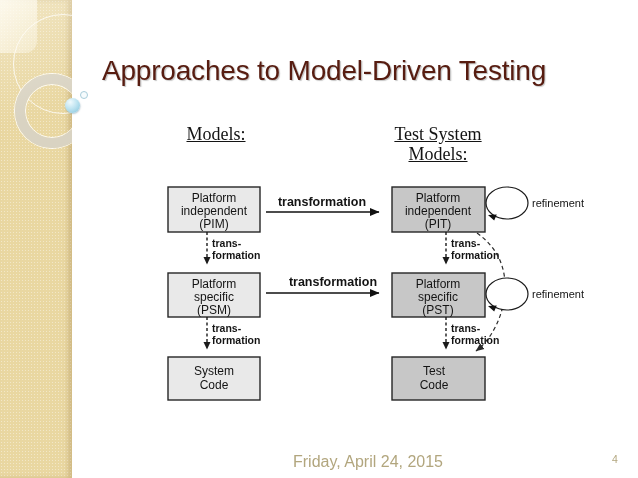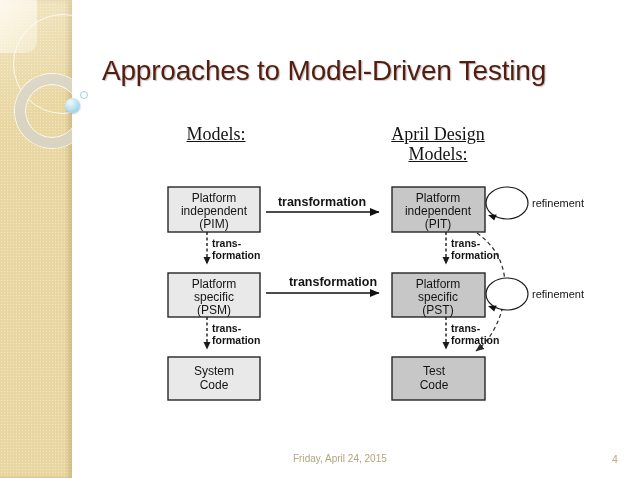--- a/index.html
+++ b/index.html
@@ -60,21 +60,21 @@
   .hdr-right{left:358px;}
   
   .diagram{position:absolute;left:0;top:0;width:638px;height:478px;}
   .diagram text{font-family:"Liberation Sans",sans-serif;fill:#141414;}
   .boxlabel{font-size:12px;}
   .translabel{font-size:10.5px;font-weight:bold;}
   .tflabel{font-size:12.5px;font-weight:bold;}
   .reflabel{font-size:11px;}
   
   .footer-date{
-    position:absolute;left:293px;top:453px;font-size:10px;color:#b2a67e;white-space:nowrap;
+    position:absolute;left:293px;top:453px;font-size:16px;color:#b2a67e;white-space:nowrap;
   }
   .page-number{
     position:absolute;left:612px;top:453px;width:20px;font-size:10.5px;color:#b2a67e;
   }
 </style>
 </head>
 <body>
 
 <div class="slide">
 
@@ -86,21 +86,21 @@
   </div>
   <div class="sphere"></div>
   <div class="dot-circle"></div>
 
   <div class="title">Approaches to Model-Driven Testing</div>
 
   <div class="col-header hdr-left">
     <span class="hline">Models:</span>
   </div>
   <div class="col-header hdr-right">
-    <span class="hline">April Design</span>
+    <span class="hline">Test System</span>
     <span class="hline">Models:</span>
   </div>
 
   <svg class="diagram" viewBox="0 0 638 478">
     <defs>
       <marker id="mh" markerWidth="11" markerHeight="9" refX="9" refY="4" orient="auto" markerUnits="userSpaceOnUse">
         <path d="M0,0 L9.5,4 L0,8 z" fill="#111"></path>
       </marker>
       <marker id="mv" markerWidth="9" markerHeight="9" refX="7" refY="3.5" orient="auto" markerUnits="userSpaceOnUse">
         <path d="M0,0 L7.5,3.5 L0,7 z" fill="#1a1a1a"></path>

